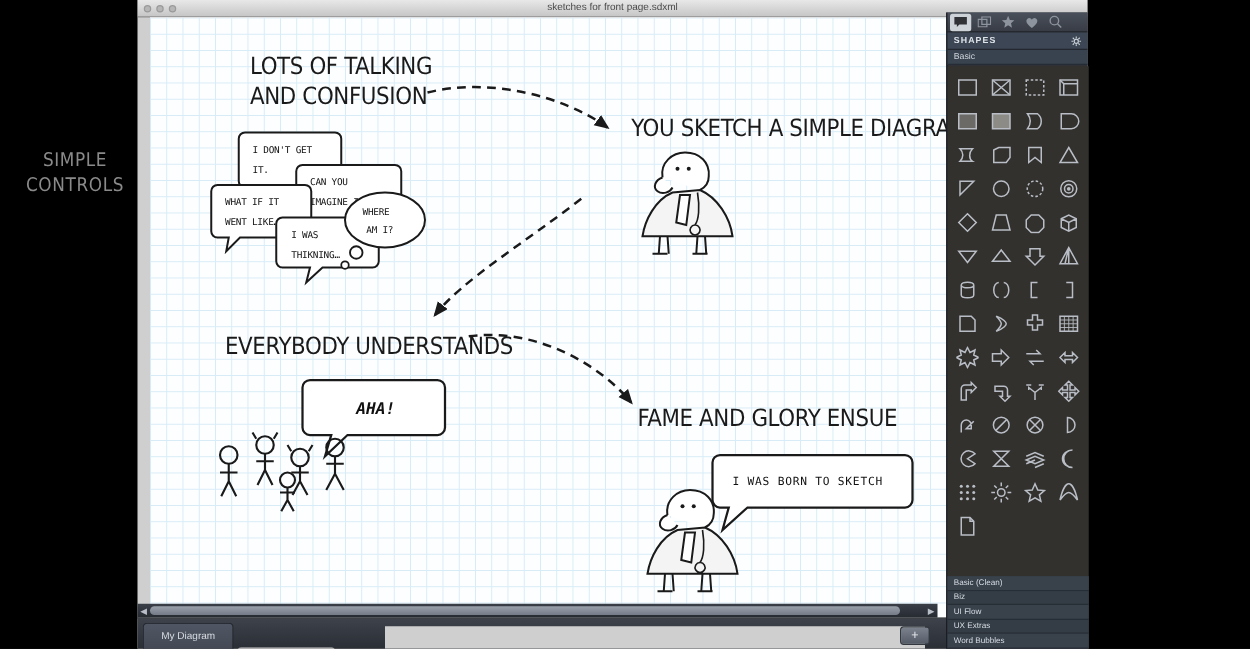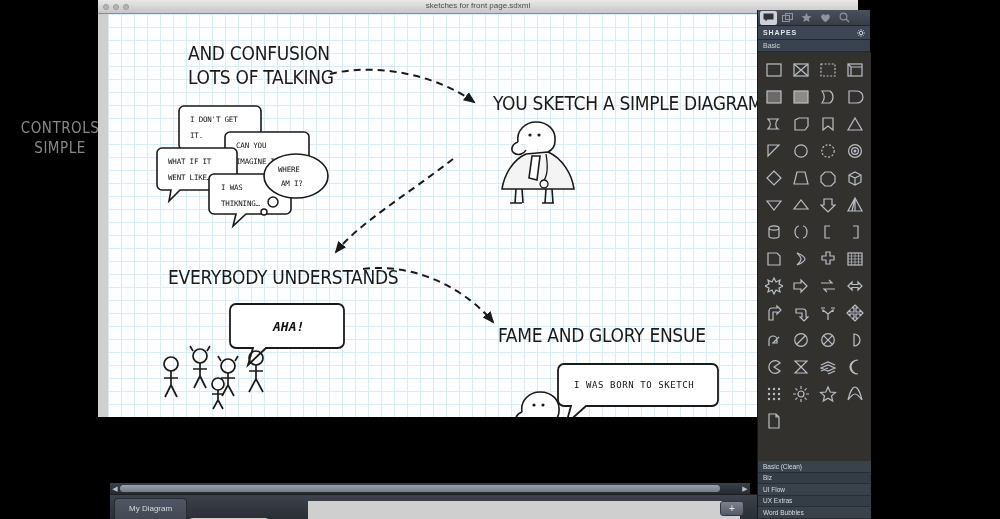--- a/index.html
+++ b/index.html
@@ -9,21 +9,21 @@
 
   
   .annot { position:absolute; color:#8a8a8a; text-align:center;
     font-family:"DejaVu Sans Condensed","DejaVu Sans", sans-serif;
     font-size:15px; letter-spacing:.5px; line-height:1.35;
     text-transform:uppercase; font-stretch:condensed; }
   #annot-left { left:8px; top:118px; width:104px; }
   #annot-right { right:4px; top:315px; width:130px; }
 
   
-  #window { position:absolute; left:98px; top:0px; width:760px; height:417px;
+  #window { position:absolute; left:110px; top:0px; width:760px; height:519px;
     background:#cfcfcf; overflow:hidden; }
   #titlebar { position:relative; height:14px;
     background:linear-gradient(#e8e8e8,#c6c6c6); border-bottom:1px solid #8d8d8d; }
   #title-text { position:absolute; left:0; right:0; top:1px; text-align:center;
     font-size:8px; color:#4a4a4a; }
   .tl-dots { position:absolute; left:5px; top:4px; display:flex; gap:4px; }
   .tl-dot { width:6px; height:6px; border-radius:50%; background:#b6b6b6;
     border:1px solid #9a9a9a; }
 
   
@@ -100,22 +100,22 @@
     text-transform:uppercase; line-height:1.25; white-space:nowrap; }
   .bub-txt { font-family:"DejaVu Sans Mono","Liberation Mono", monospace;
     font-size:7.5px; fill:#111; letter-spacing:-.2px; }
 </style>
 </head>
 <body>
 
 <div id="root">
 
   <div class="annot" id="annot-left">
+    <div>SIMPLE</div>
     <div>CONTROLS</div>
-    <div>SIMPLE</div>
   </div>
 
   <div class="annot" id="annot-right">
   </div>
 
   <div id="window">
 
     <div id="titlebar">
       <div class="tl-dots">
         <div class="tl-dot"></div>
@@ -229,22 +229,22 @@
           <path d="M422,410 C408,416 400,432 398,445 L470,445 C468,430 458,414 444,408 z" fill="#f4f4f4"></path>
           <path d="M428,412 l-3,22 l8,2 l3,-24 z" fill="#fff"></path>
           <path d="M442,410 c2,12 1,22 -2,26" stroke-width="1.3"></path>
           <path d="M440,436 a4,4 0 1 0 .1,0" stroke-width="1.3"></path>
           <path d="M412,445 l-1,14 M418,445 l1,14 M442,445 l-1,14 M448,445 l1,14"></path>
           <path d="M406,459 h12 M438,459 h12"></path>
         </g>
       </svg>
 
       <div class="head" style="left:80px; top:28px;">
+        <div>LOTS OF TALKING</div>
         <div>AND CONFUSION</div>
-        <div>LOTS OF TALKING</div>
       </div>
 
       <div class="head" style="left:385px; top:78px;">YOU SKETCH A SIMPLE DIAGRAM</div>
 
       <div class="head" style="left:390px; top:310px;">FAME AND GLORY ENSUE</div>
 
       <div class="head" style="left:60px; top:252px;">EVERYBODY UNDERSTANDS</div>
     </div>
 
     <div id="vscroll">

